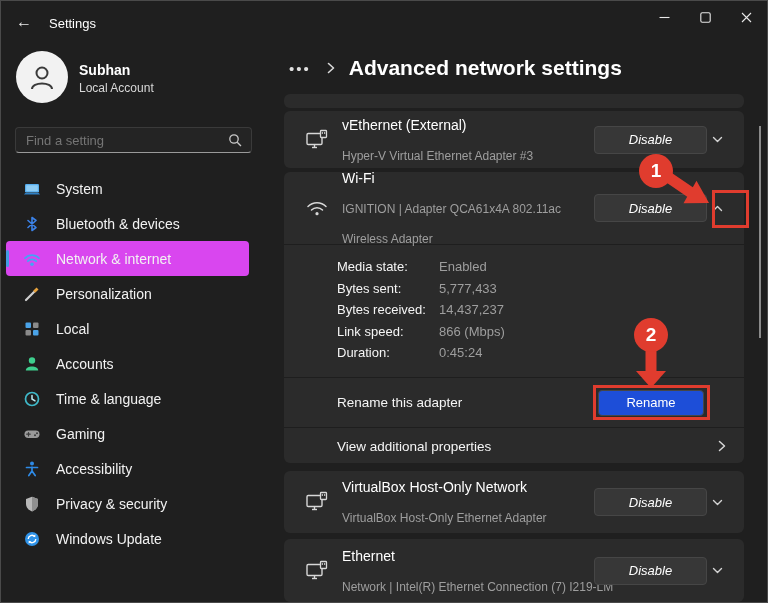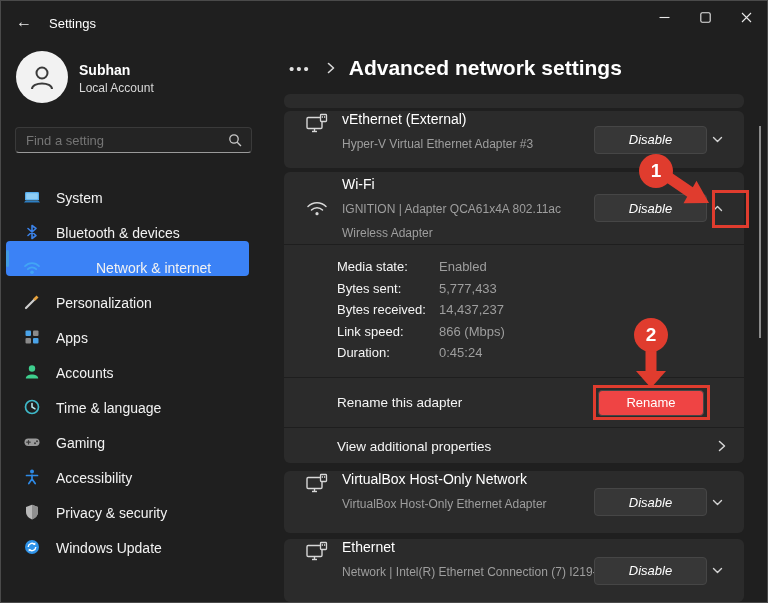--- a/index.html
+++ b/index.html
@@ -20,53 +20,53 @@
 
   
   .avatar { position:absolute; left:15px; top:50px; width:52px; height:52px; border-radius:50%; background:#f2f2f2; display:flex; align-items:center; justify-content:center; }
   .user-name { position:absolute; left:78px; top:61px; font-size:14px; font-weight:bold; }
   .user-type { position:absolute; left:78px; top:80px; font-size:12px; color:#d8d8d8; }
   .searchbox { position:absolute; left:14px; top:126px; width:237px; height:26px; background:#242424;
     border:1px solid #3a3a3a; border-bottom:1px solid #9a9a9a; border-radius:4px; display:flex; align-items:center; }
   .searchbox input { flex:1; background:transparent; border:none; outline:none; color:#cfcfcf; font-size:13px; padding:0 6px 0 10px; font-family:inherit; }
   .search-icon { margin-right:9px; display:flex; }
   .nav { position:absolute; left:0; top:170px; width:260px; }
-  .nav-item { position:relative; margin-left:5px; width:243px; height:35px; display:flex; align-items:flex-end; border-radius:4px; cursor:default; }
-  .nav-item.selected { background:#3b82f6;gap:40px; }
+  .nav-item { position:relative; margin-left:5px; width:243px; height:35px; display:flex; align-items:center; border-radius:4px; cursor:default; }
+  .nav-item.selected { background:#d946ef; }
   .sel-pill { position:absolute; left:0; top:9px; width:3px; height:17px; border-radius:2px; background:var(--accent); }
   .nav-icon { width:18px; height:18px; margin-left:17px; margin-right:15px; flex:none; }
   .nav-label { font-size:14px; color:#f2f2f2; white-space:nowrap; }
 
   
   .main-header { position:absolute; left:288px; top:52px; height:30px; display:flex; align-items:center; }
   .crumb-ellipsis { font-size:15px; color:#e0e0e0; letter-spacing:2px; }
   .crumb-chevron { margin:0 12px 0 14px; display:flex; }
   .page-title { font-size:21px; font-weight:bold; color:#ffffff; }
 
   
   .card { position:absolute; left:283px; width:460px; background:var(--card); border-radius:6px; }
-  .adapter-row { display:flex; height:100%; position:relative; }
+  .adapter-row { display:flex; align-items:center; height:100%; position:relative; }
   .adapter-icon { margin-left:20px; margin-right:12px; flex:none; display:flex; }
   .adapter-name { font-size:14px; color:#ffffff; }
-  .adapter-desc { font-size:12px; color:var(--dim); margin-top:10px; }
+  .adapter-desc { font-size:12px; color:var(--dim); margin-top:16px; }
   .disable-btn { position:absolute; right:37px; top:50%; transform:translateY(-50%); width:113px; height:28px;
     background:#373737; border:1px solid #464646; border-radius:4px; color:#fff; font-size:13px;
     display:flex; align-items:center; justify-content:center; cursor:default;font-style:italic; }
   .chev-btn { position:absolute; right:15px; top:50%; transform:translateY(-50%); width:24px; height:24px; display:flex; align-items:center; justify-content:center; cursor:default; }
 
   .divider { height:1px; background:#1e1e1e; }
   .wifi-header { height:72px; position:relative; display:flex; align-items:center; }
   .details { padding:11px 0 0 53px; height:132px; font-size:13px; }
   .detail-row { line-height:21.6px; height:21.6px; }
   .detail-label { display:inline-block; width:102px; color:#f5f5f5; }
   .detail-value { color:var(--dim); }
   .rename-row { height:49px; position:relative; display:flex; align-items:center;text-align:center; }
   .row-label { margin-left:53px; font-size:13.5px; color:#f5f5f5; }
   .rename-btn { position:absolute; right:40px; top:50%; transform:translateY(-50%); width:106px; height:26px;
-    background:#ef4444; border:1px solid #464646; border-radius:4px; color:#fff; font-size:13px;
+    background:#1d4ed8; border:1px solid #464646; border-radius:4px; color:#fff; font-size:13px;
     display:flex; align-items:center; justify-content:center; cursor:default; }
   .view-row { height:36px; position:relative; display:flex; align-items:center; cursor:default; }
   .view-chevron { position:absolute; right:16px; top:50%; transform:translateY(-50%); display:flex; }
 
   
   .ann-circle { position:absolute; width:34px; height:34px; border-radius:50%; background:var(--red);
     color:#fff; font-size:19px; font-weight:bold; display:flex; align-items:center; justify-content:center; z-index:30; }
   .ann-box { position:absolute; border:3px solid var(--red); z-index:25; }
   .ann-arrow { position:absolute; z-index:28; }
 
@@ -149,21 +149,21 @@
         </svg>
       <span class="nav-label">Personalization</span>
     </div>
     <div class="nav-item">
       <svg class="nav-icon" viewBox="0 0 18 18">
           <rect x="2.5" y="2.5" width="5.5" height="5.5" rx="1" fill="#4aa3e8"></rect>
           <rect x="10" y="2.5" width="5.5" height="5.5" rx="1" fill="#8a8a8a"></rect>
           <rect x="2.5" y="10" width="5.5" height="5.5" rx="1" fill="#8a8a8a"></rect>
           <rect x="10" y="10" width="5.5" height="5.5" rx="1" fill="#4aa3e8"></rect>
         </svg>
-      <span class="nav-label">Apps</span>
+      <span class="nav-label">Local</span>
     </div>
     <div class="nav-item">
       <svg class="nav-icon" viewBox="0 0 18 18">
           <circle cx="9" cy="5.5" r="3.2" fill="#3ecf8e"></circle>
           <path d="M2.8 15.5 C2.8 10.2 15.2 10.2 15.2 15.5 Z" fill="#3ecf8e"></path>
         </svg>
       <span class="nav-label">Accounts</span>
     </div>
     <div class="nav-item">
       <svg class="nav-icon" viewBox="0 0 18 18">

